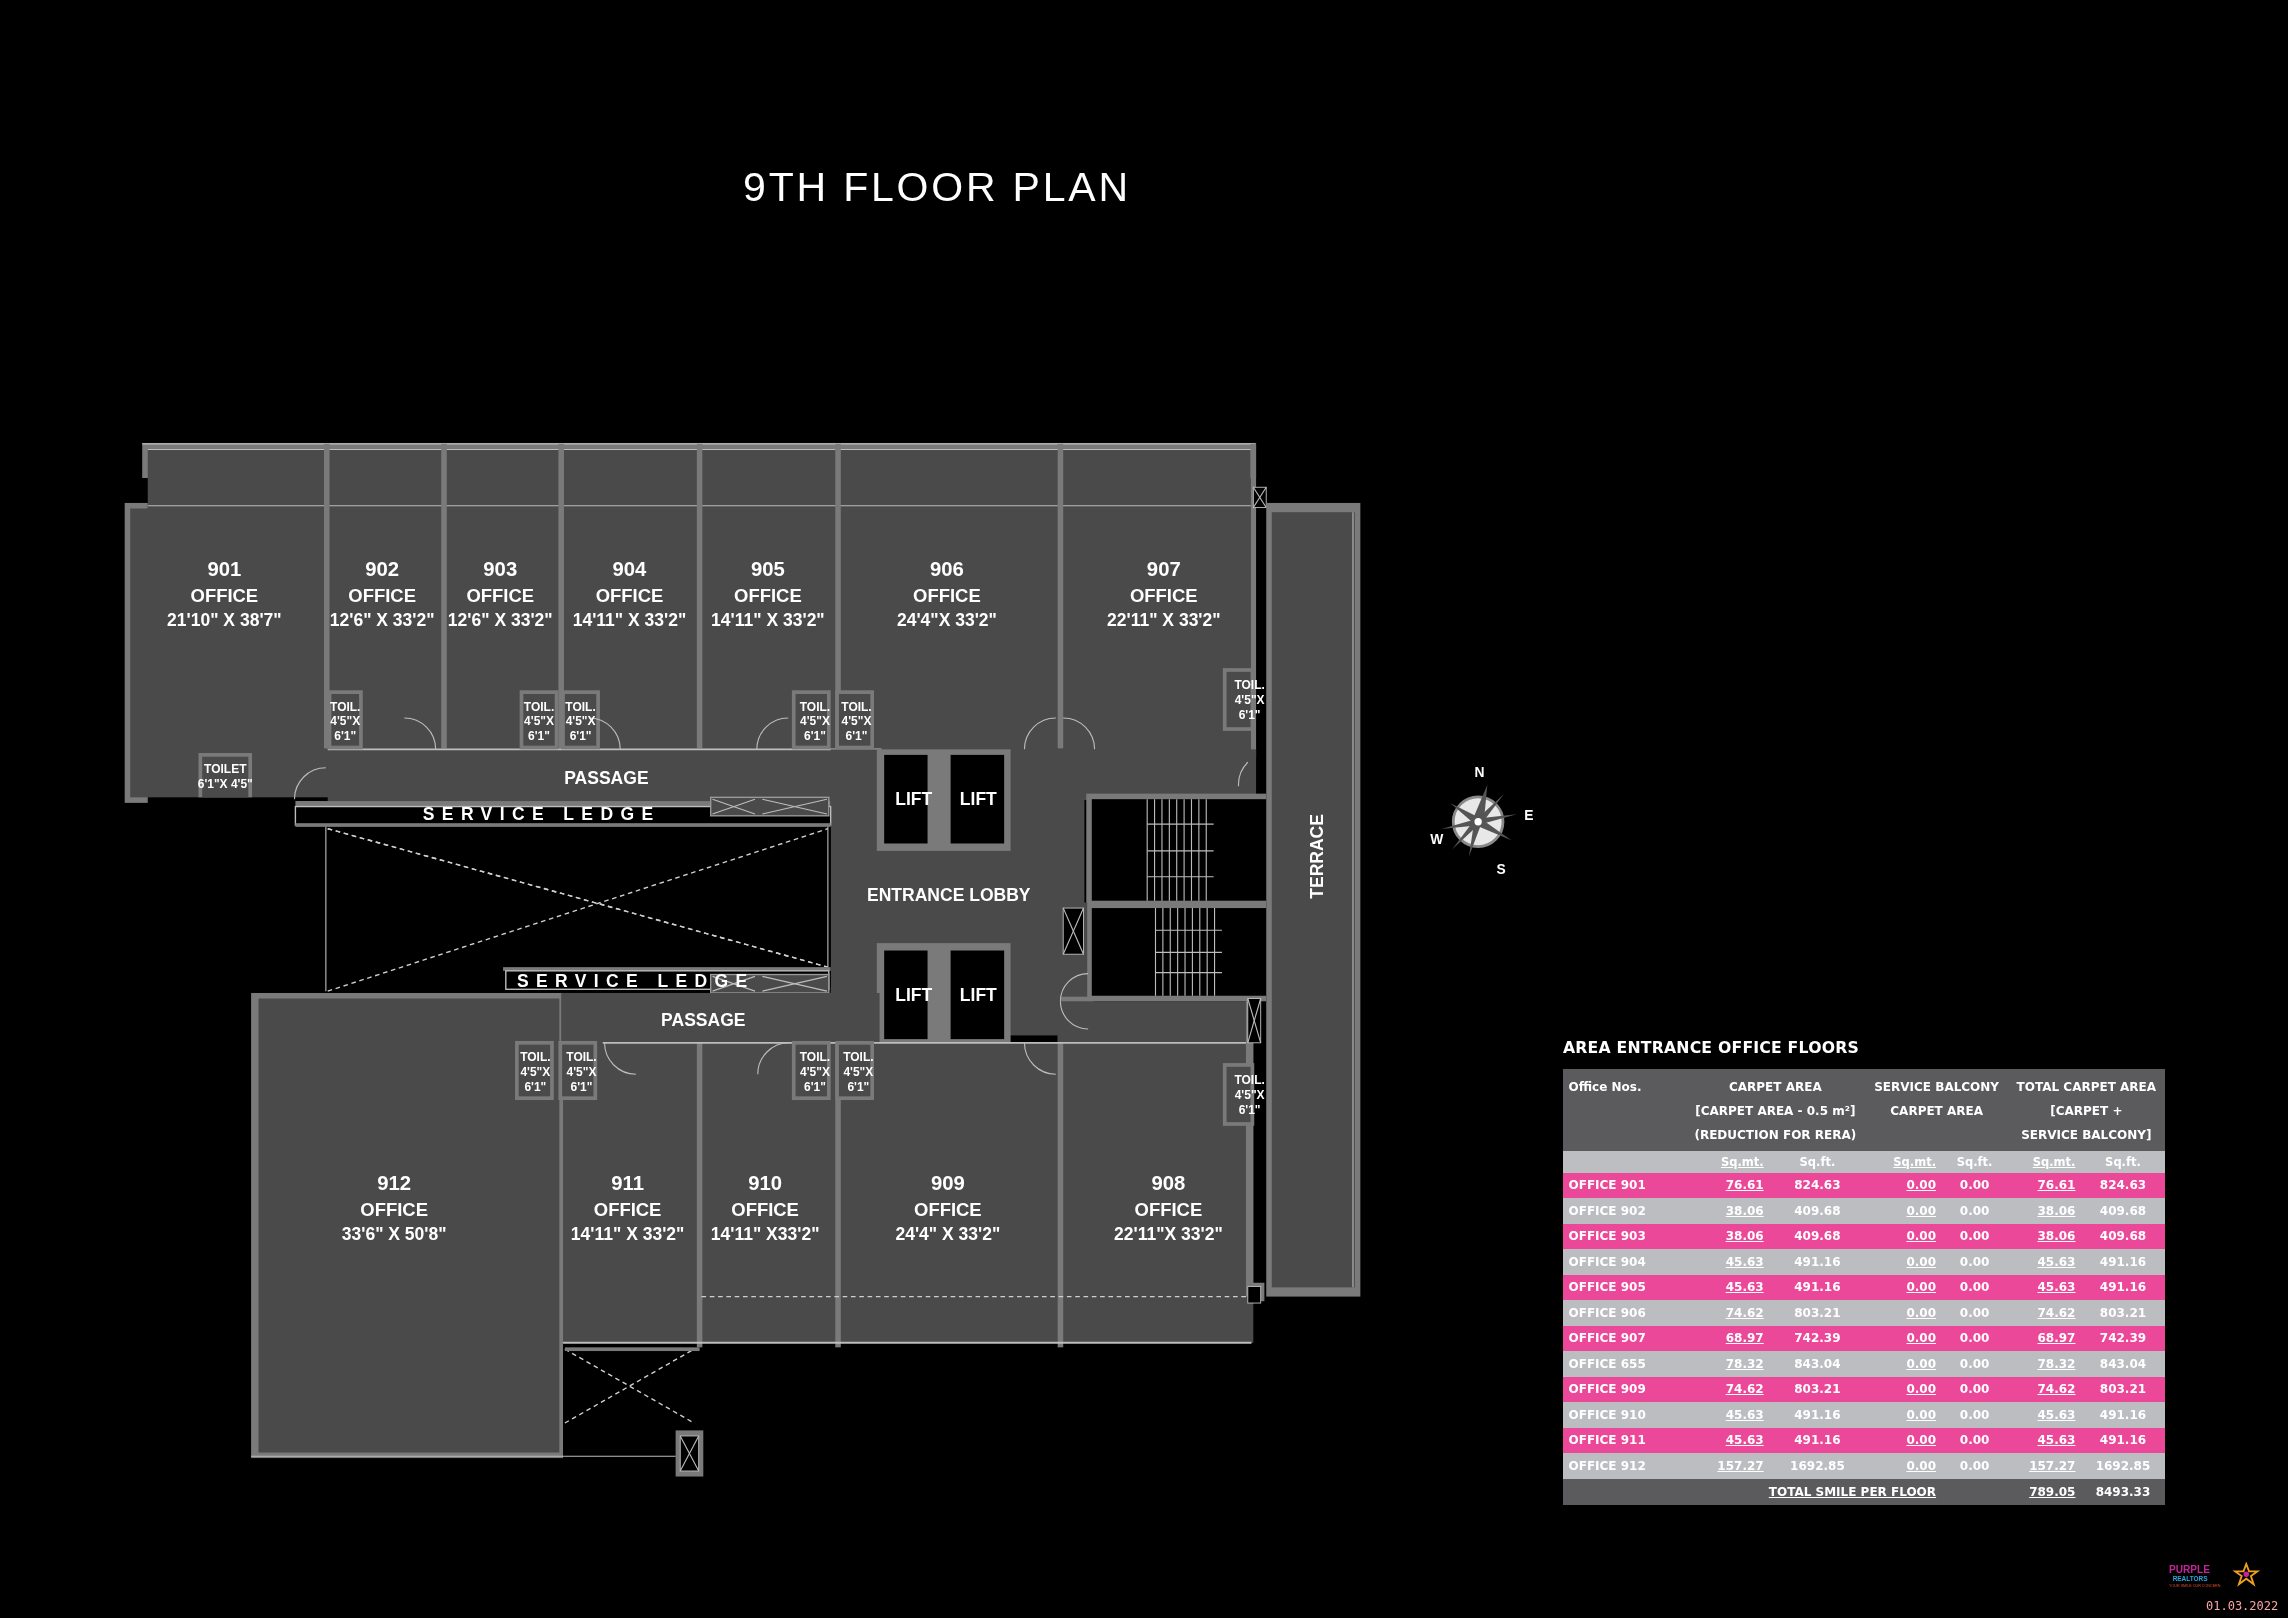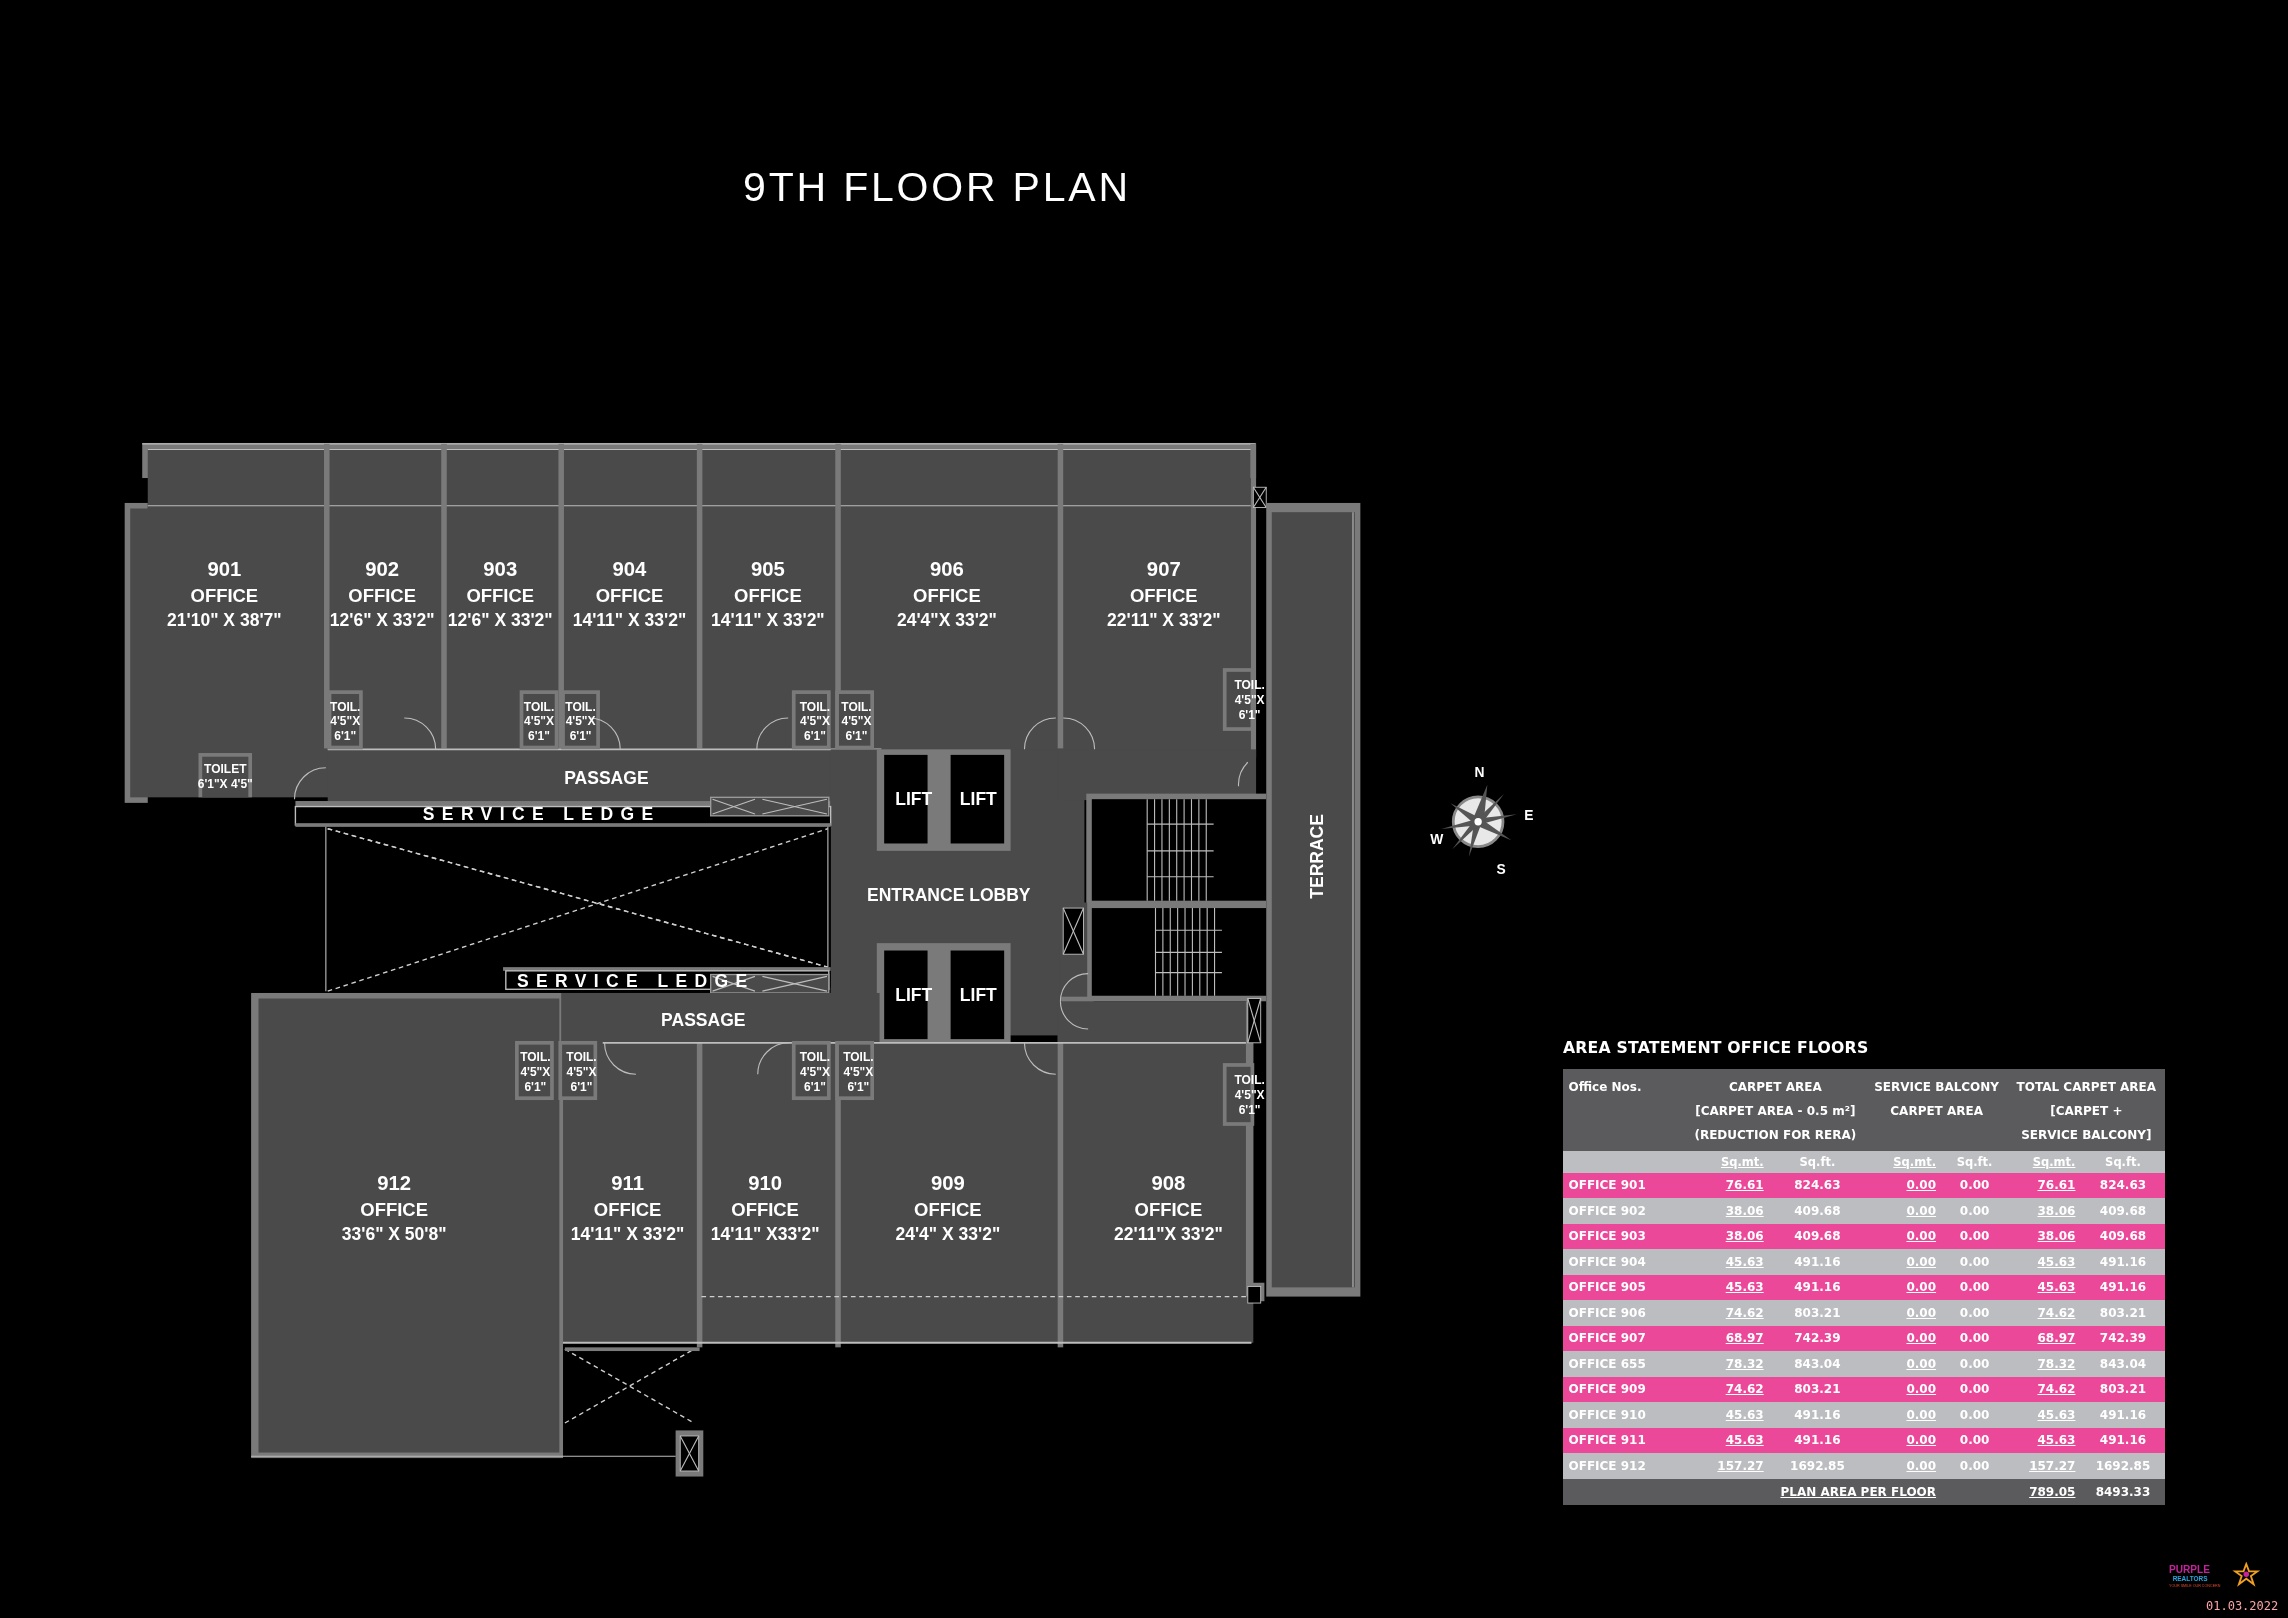--- a/index.html
+++ b/index.html
@@ -380,21 +380,21 @@
     <polygon points="62,80 64,76 98,100 60,84"></polygon>
     <polygon points="62,80 60,84 32,60 64,76"></polygon>
   </g>
   <circle cx="62" cy="80" r="4" fill="#fff"></circle>
   <text x="58" y="32" fill="#fff" font-family="Liberation Sans, sans-serif" font-weight="bold" font-size="15">N</text>
   <text x="112" y="78" fill="#fff" font-family="Liberation Sans, sans-serif" font-weight="bold" font-size="15">E</text>
   <text x="82" y="137" fill="#fff" font-family="Liberation Sans, sans-serif" font-weight="bold" font-size="15">S</text>
   <text x="10" y="104" fill="#fff" font-family="Liberation Sans, sans-serif" font-weight="bold" font-size="15">W</text>
 </svg>
 
-<div class="area-title">AREA STATEMENT OFFICE FLOORS</div>
+<div class="area-title">AREA ENTRANCE OFFICE FLOORS</div>
 <table class="area">
   <thead>
     <tr class="hdr">
       <th class="c0">Office Nos.</th>
       <th colspan="2" class="ctr">
         <div>CARPET AREA</div>
         <div>[CARPET AREA - 0.5 m²]</div>
         <div>(REDUCTION FOR RERA)</div>
       </th>
       <th colspan="2" class="ctr">
@@ -522,21 +522,21 @@
         <td class="num">157.27</td>
         <td class="ctr">1692.85</td>
         <td class="num">0.00</td>
         <td class="ctr">0.00</td>
         <td class="num">157.27</td>
         <td class="ctr">1692.85</td>
       </tr>
     </tbody>
   <tfoot>
     <tr>
-      <td colspan="4" class="num">PLAN AREA PER FLOOR</td>
+      <td colspan="4" class="num">TOTAL SMILE PER FLOOR</td>
       <td></td>
       <td class="num">789.05</td>
       <td class="ctr">8493.33</td>
     </tr>
   </tfoot>
 </table>
 
 <svg class="logo" viewBox="0 0 100 30">
   <text x="0" y="12" fill="#c2259a" font-family="Liberation Sans, sans-serif" font-weight="bold" font-size="11">PURPLE</text>
   <text x="4" y="20" fill="#2aa7e0" font-family="Liberation Sans, sans-serif" font-weight="bold" font-size="7">REALTORS</text>

